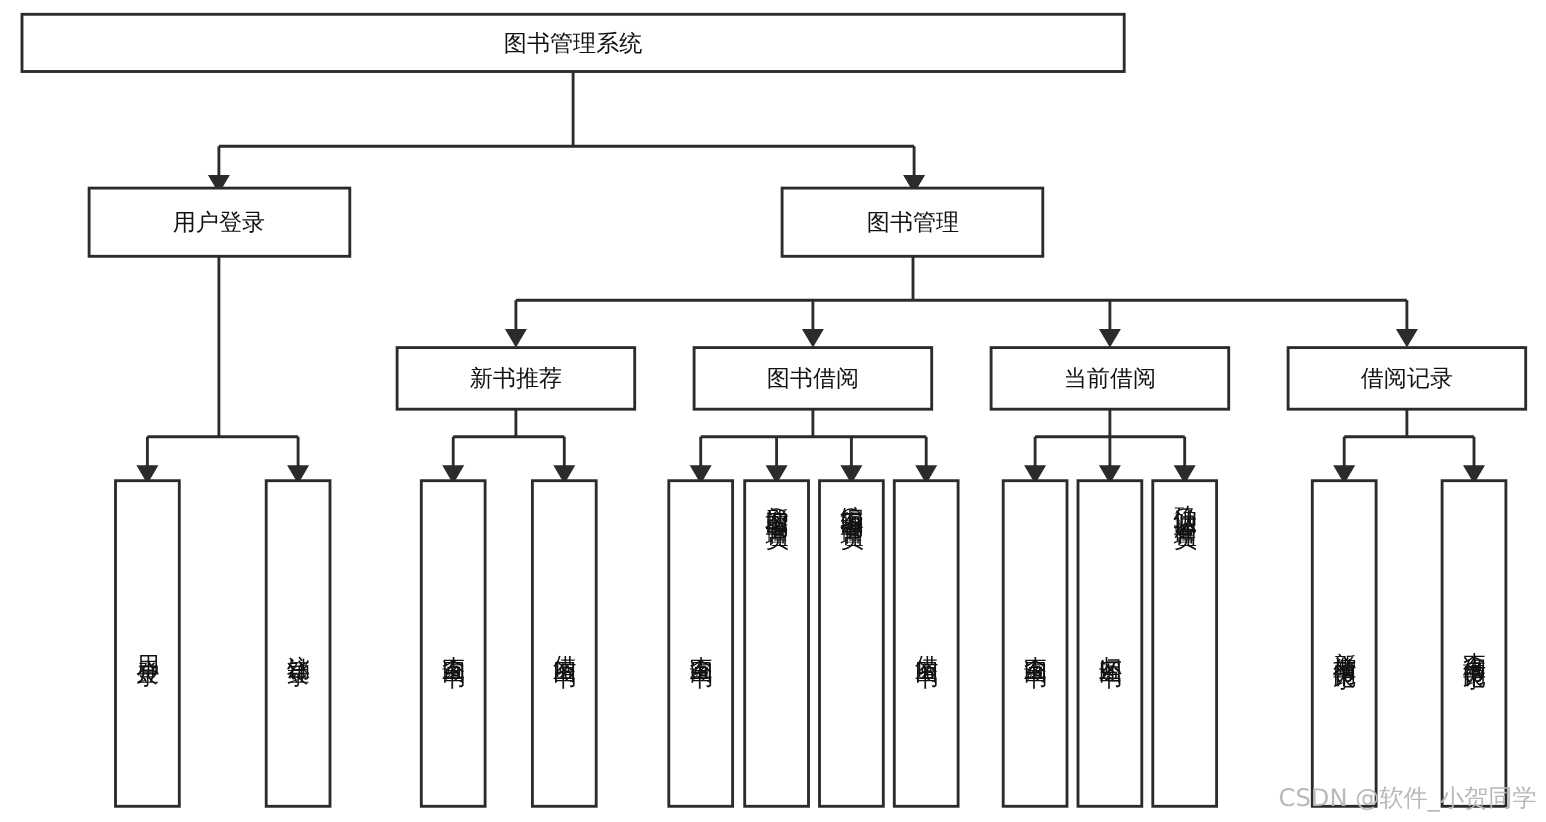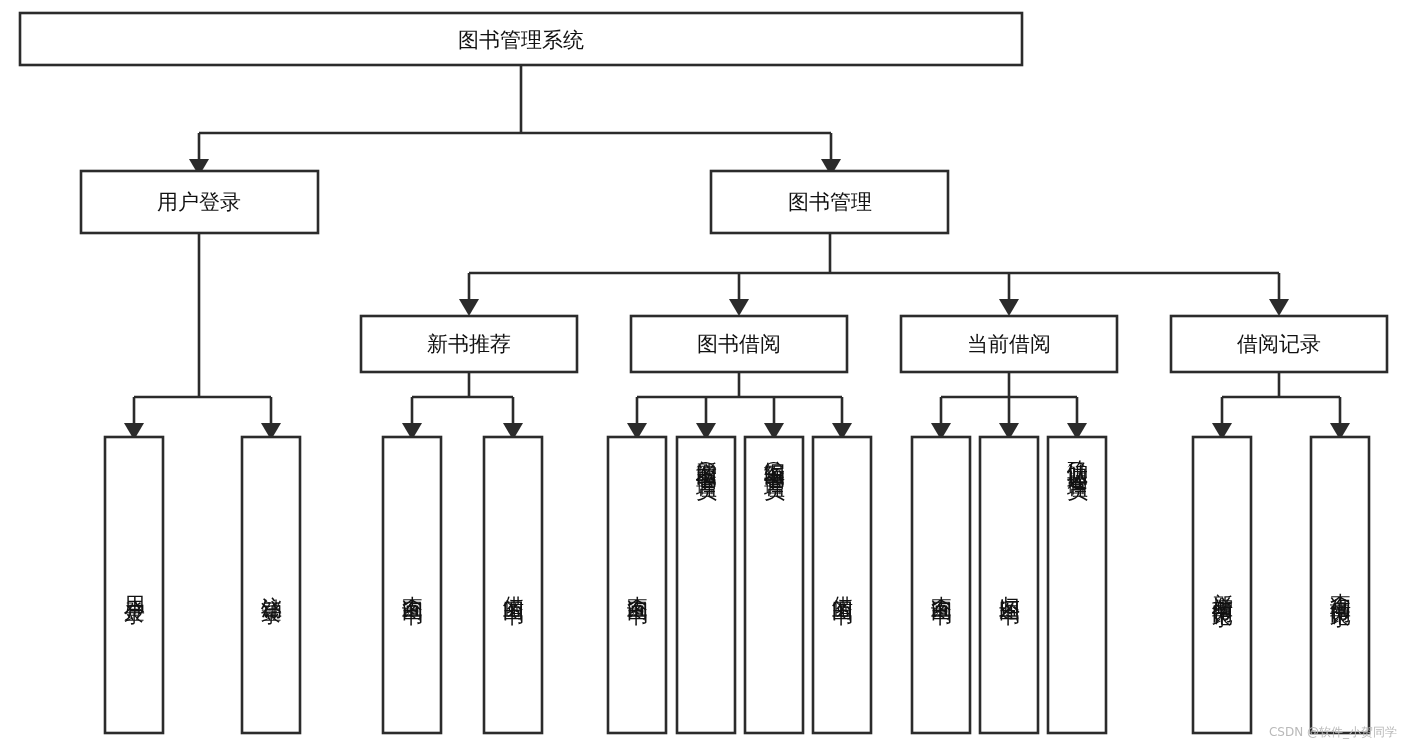--- a/index.html
+++ b/index.html
@@ -64,21 +64,21 @@
     line-height: 1;
     color: #111111;
     letter-spacing: 3px;
     white-space: nowrap;
   }
   #watermark {
     position: absolute;
     right: 8px;
     bottom: 6px;
     font-family: "DejaVu Sans", "Liberation Sans", sans-serif;
-    font-size: 12px;
+    font-size: 22px;
     color: #b9b9b9;
     white-space: nowrap;
     pointer-events: none;
   }
 </style>
 </head>
 <body>
 
 <div id="diagram-root">
 

